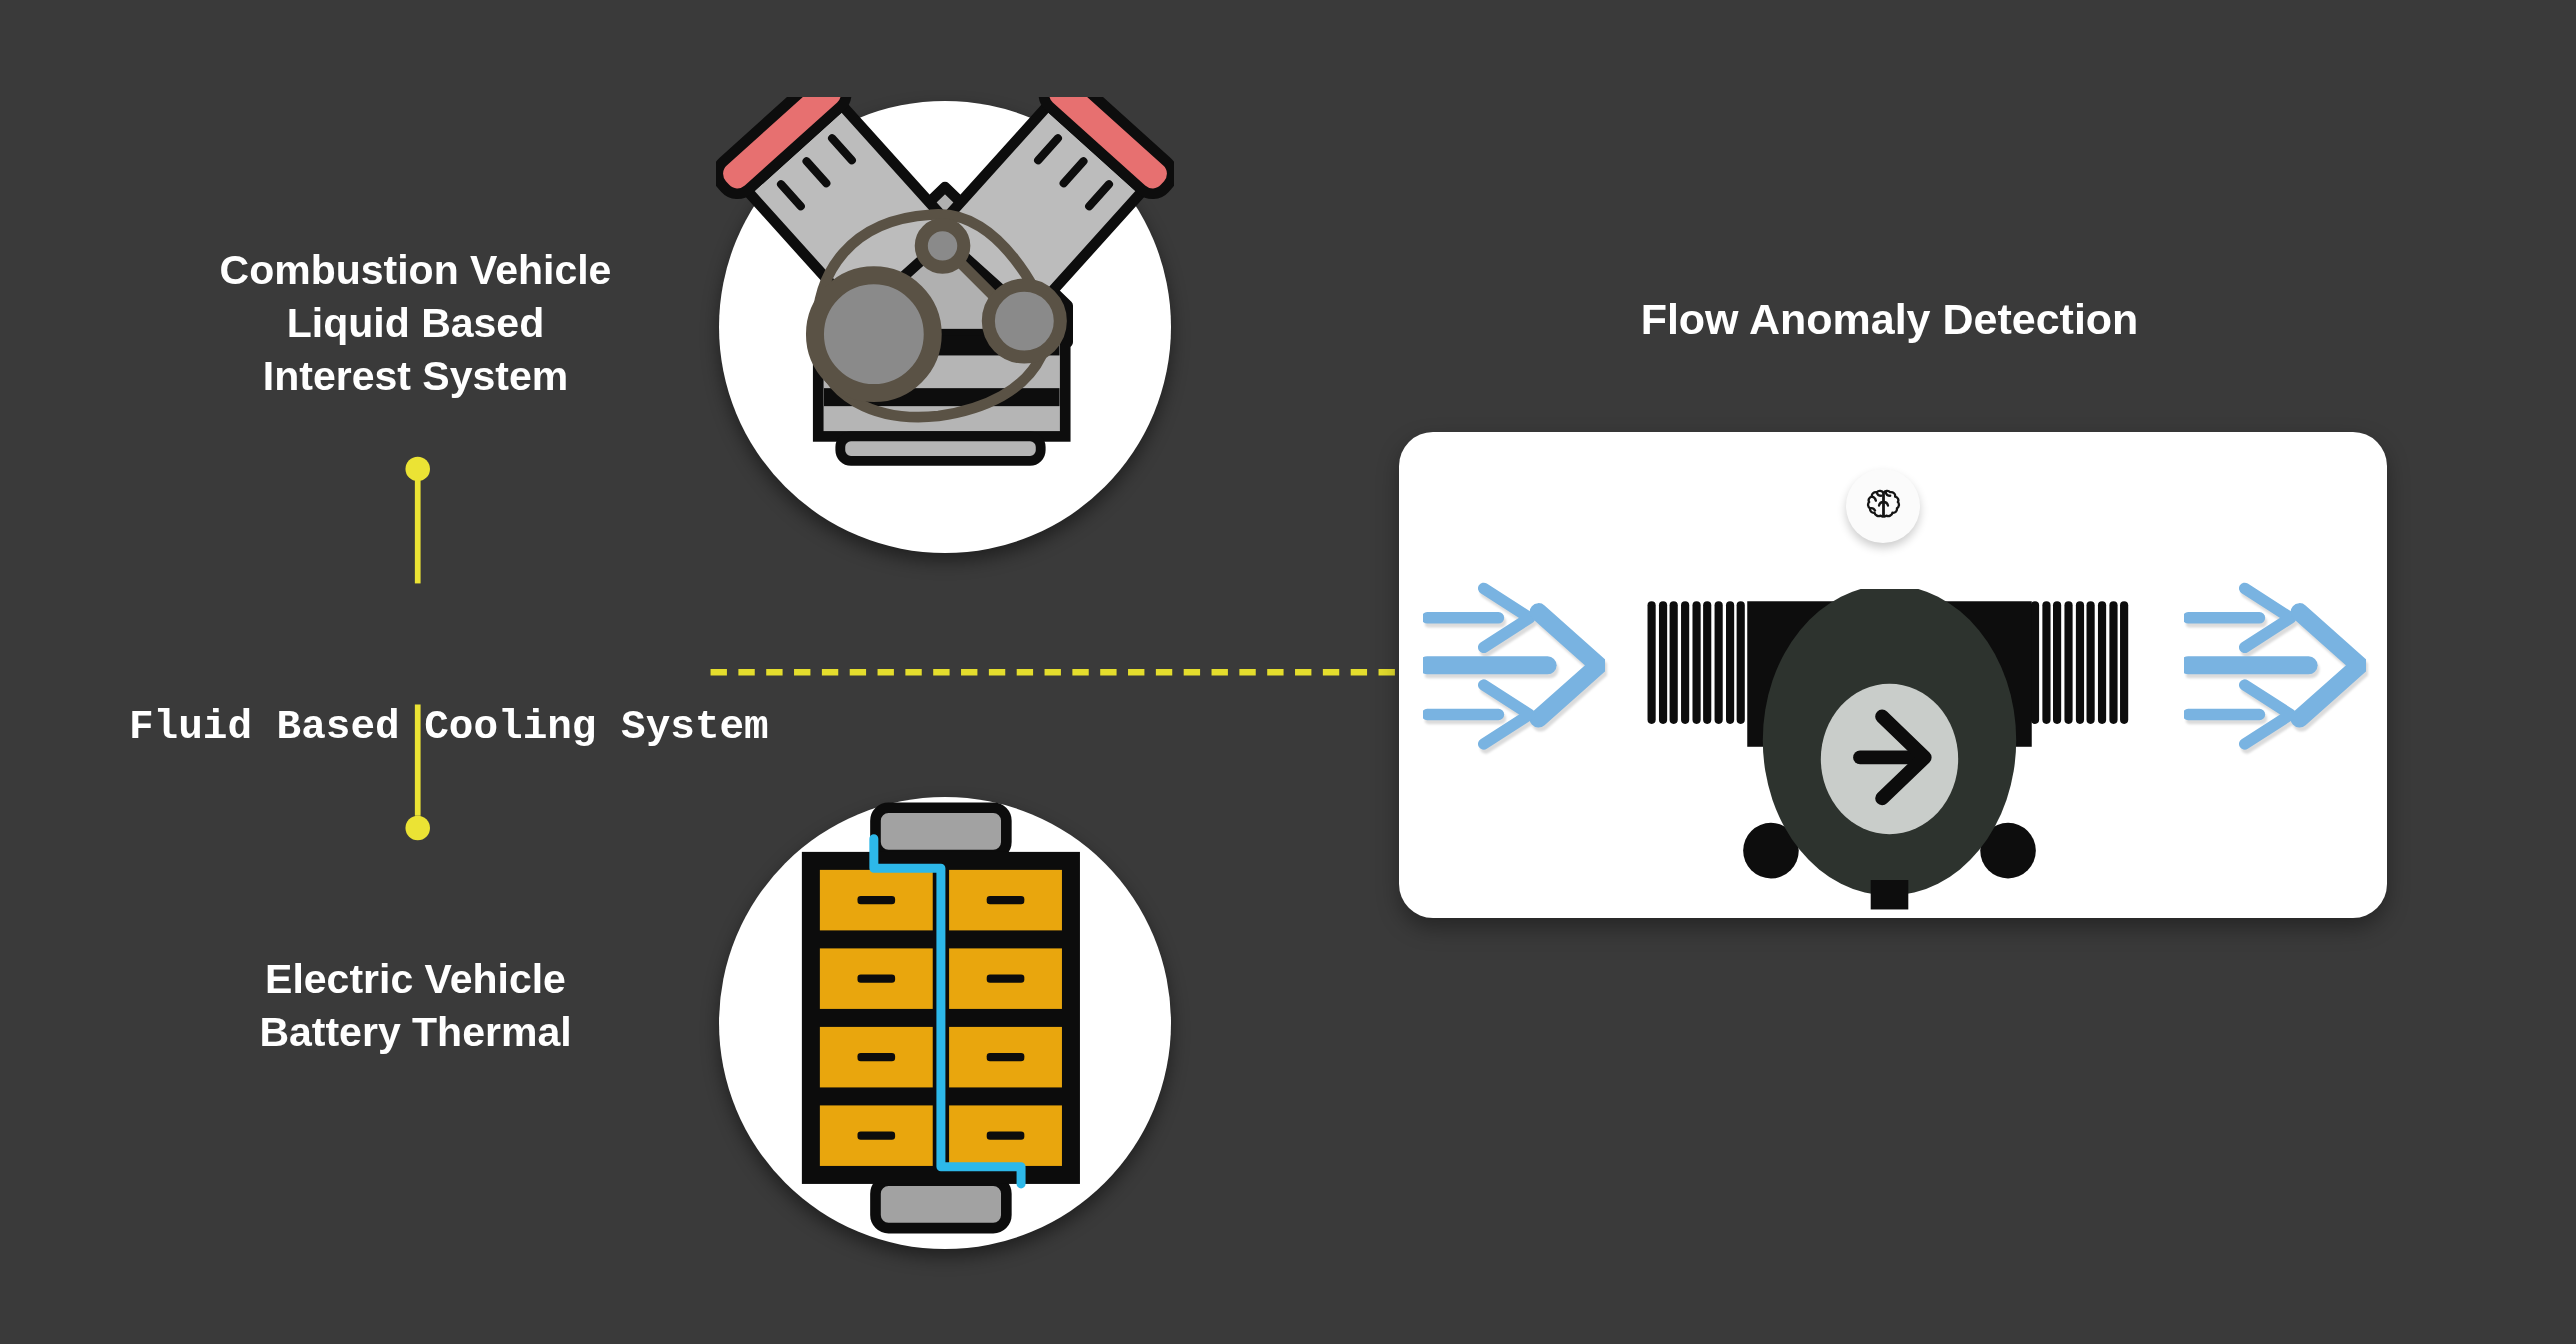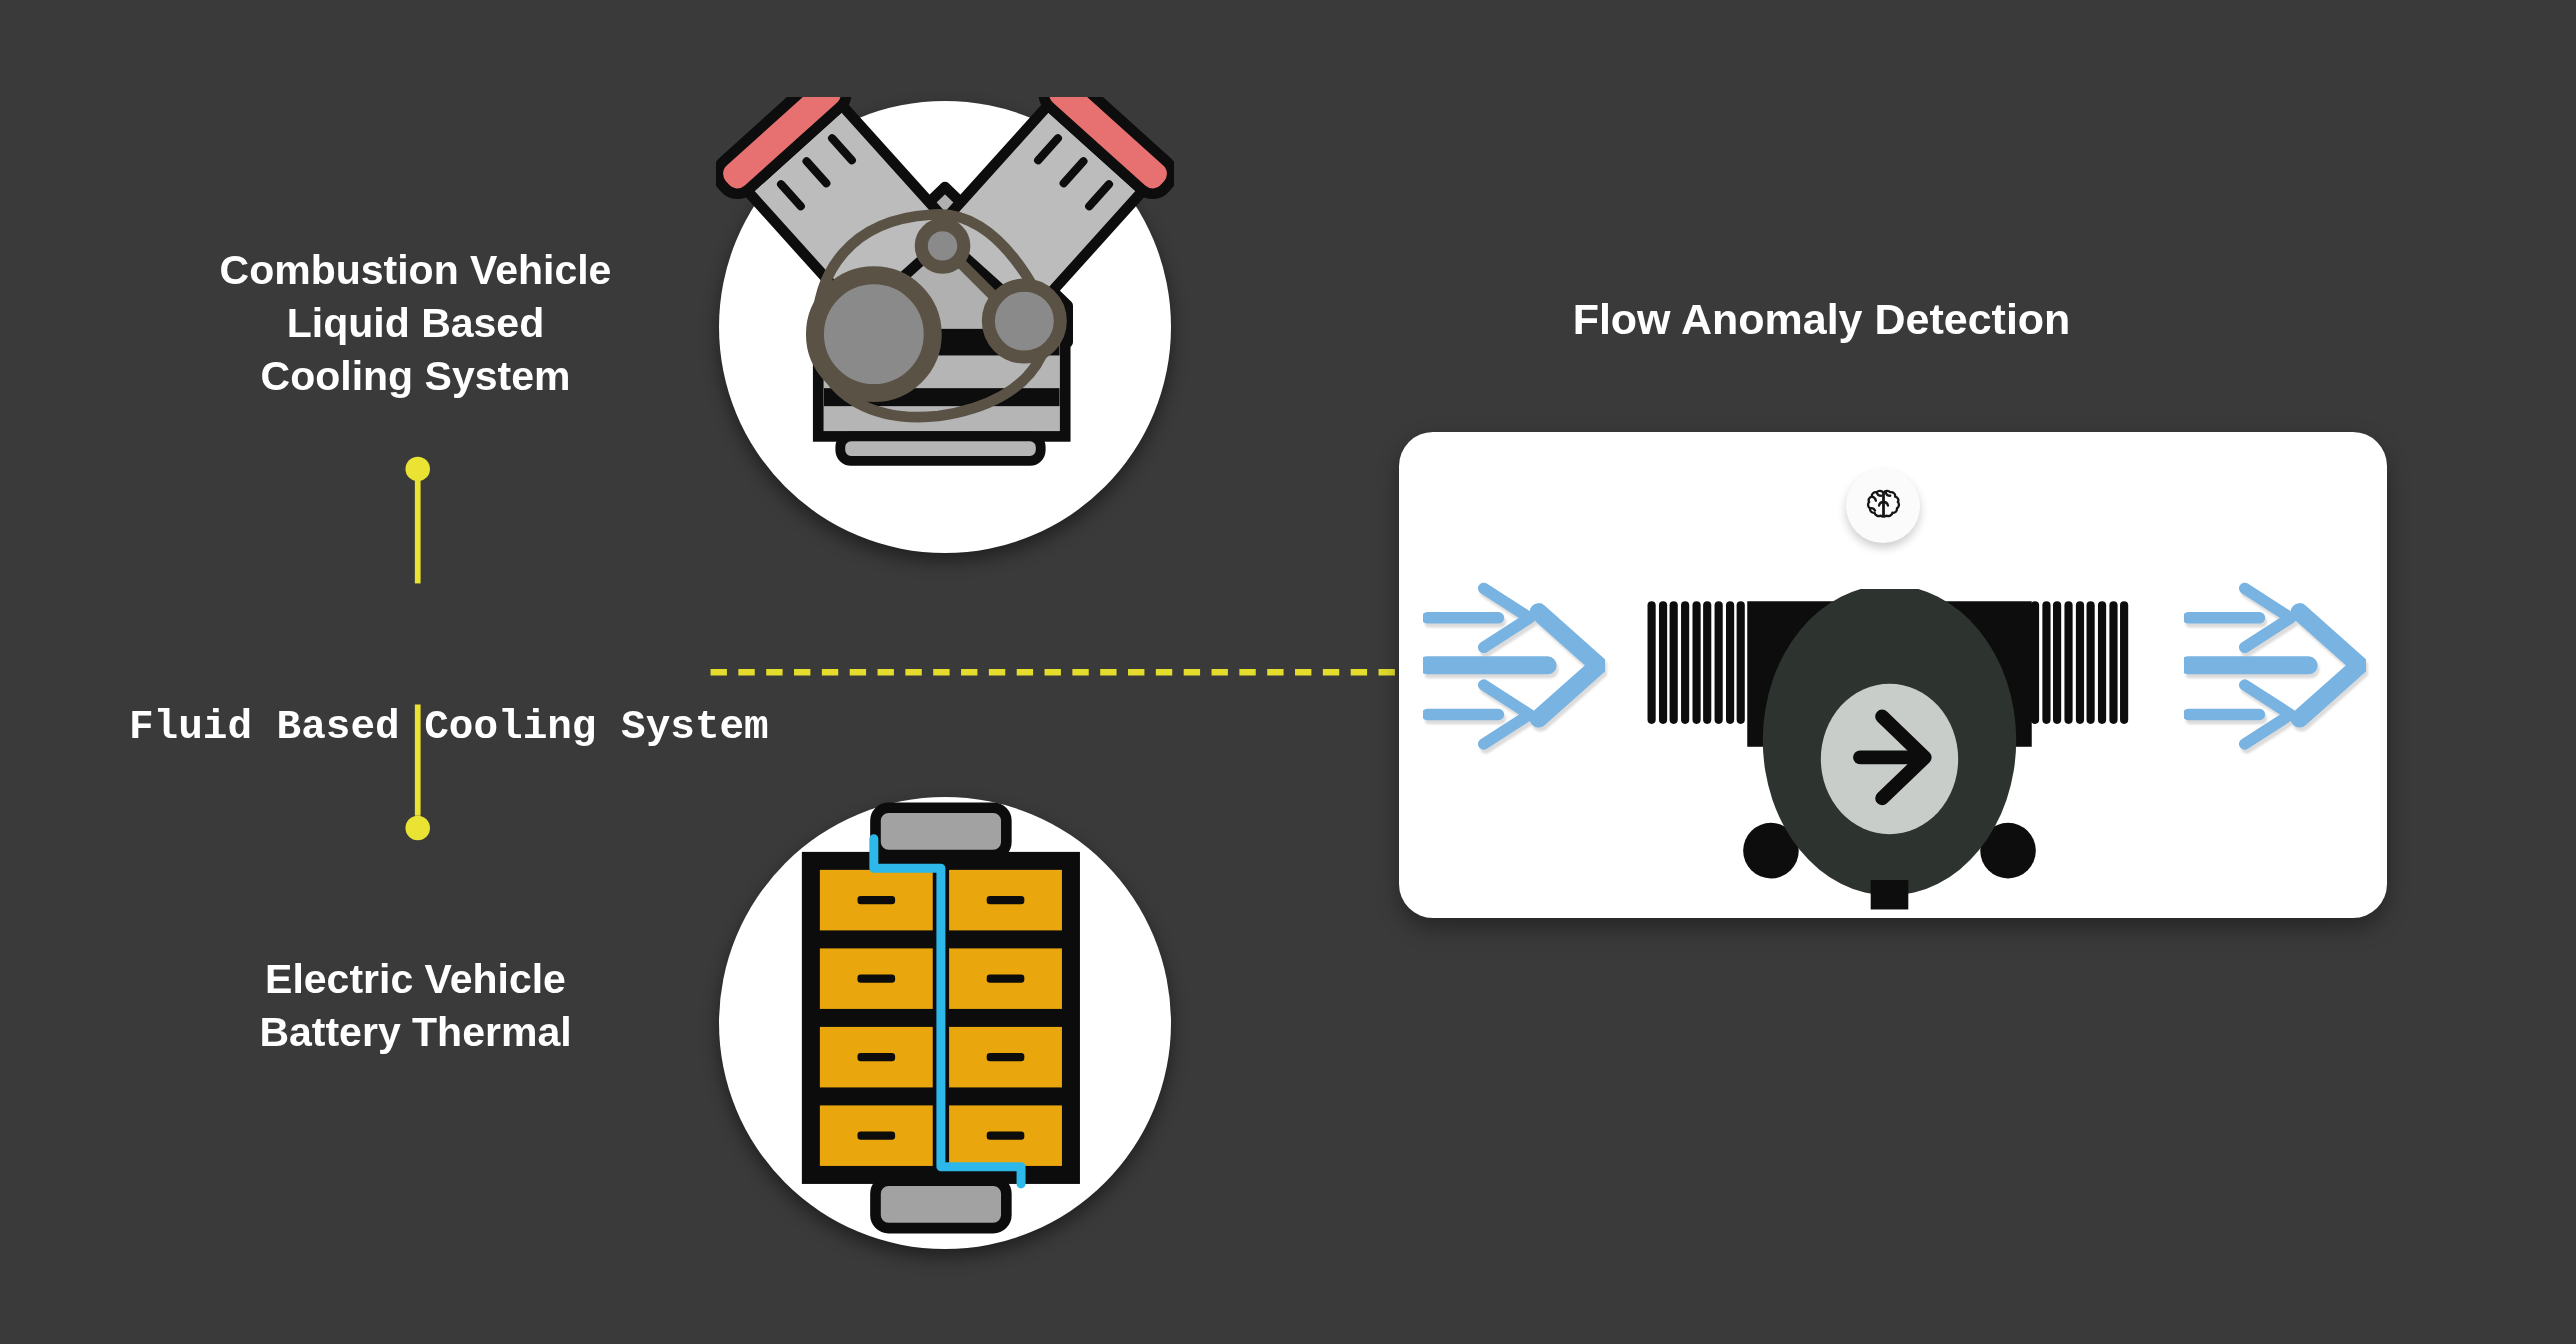--- a/index.html
+++ b/index.html
@@ -19,21 +19,21 @@
          align-items:center;justify-content:center;}
   svg.arrows{filter:drop-shadow(2.5px 4.9px 0.8px rgba(0,0,0,0.14));}
   svg.iconed{display:block;}
 </style>
 </head>
 <body>
 
 <div class="abs label" style="left:129px;top:220px;">
   <div>Combustion Vehicle</div>
   <div>Liquid Based</div>
-  <div>Cooling System</div>
+  <div>Interest System</div>
 </div>
 
 <div class="abs label" style="left:129px;top:677px;font-family:Liberation Mono, monospace;">
   <div>Fluid Based Cooling System</div>
 </div>
 
 <div class="abs label" style="left:129px;top:929px;">
   <div>Electric Vehicle</div>
   <div>Battery Thermal</div>
 </div>
@@ -108,21 +108,21 @@
       <rect x="331" y="222" width="46" height="10" rx="4"></rect>
     <rect x="173" y="318" width="46" height="10" rx="4"></rect>
       <rect x="331" y="318" width="46" height="10" rx="4"></rect>
     <rect x="173" y="414" width="46" height="10" rx="4"></rect>
       <rect x="331" y="414" width="46" height="10" rx="4"></rect>
   </g>
 
   <path d="M193,56 L193,92 L275,92 L275,457 L373,457 L373,478" fill="none" stroke="#2db8e9" stroke-width="11" stroke-linecap="round" stroke-linejoin="round"></path>
 </svg>
 
-<div class="abs title" style="left:1535px;top:292px;">
+<div class="abs title" style="left:1603px;top:292px;">
   <div>Flow Anomaly Detection</div>
 </div>
 
 <div class="abs panel" style="left:1399px;top:432px;"></div>
 
 <div class="abs badge" style="left:1846px;top:469px;">
   <svg width="43" height="43" viewBox="0 0 48 48">
     <g fill="none" stroke="#151515" stroke-width="2.6" stroke-linecap="round" stroke-linejoin="round">
       <path id="bh" d="M24,9 C22.5,6.2 18.5,5.8 16.5,8 C13,7.5 10.5,10 11,13
                C8,13.5 6.5,16.5 8,19 C6,21 6.5,24.5 9,26

